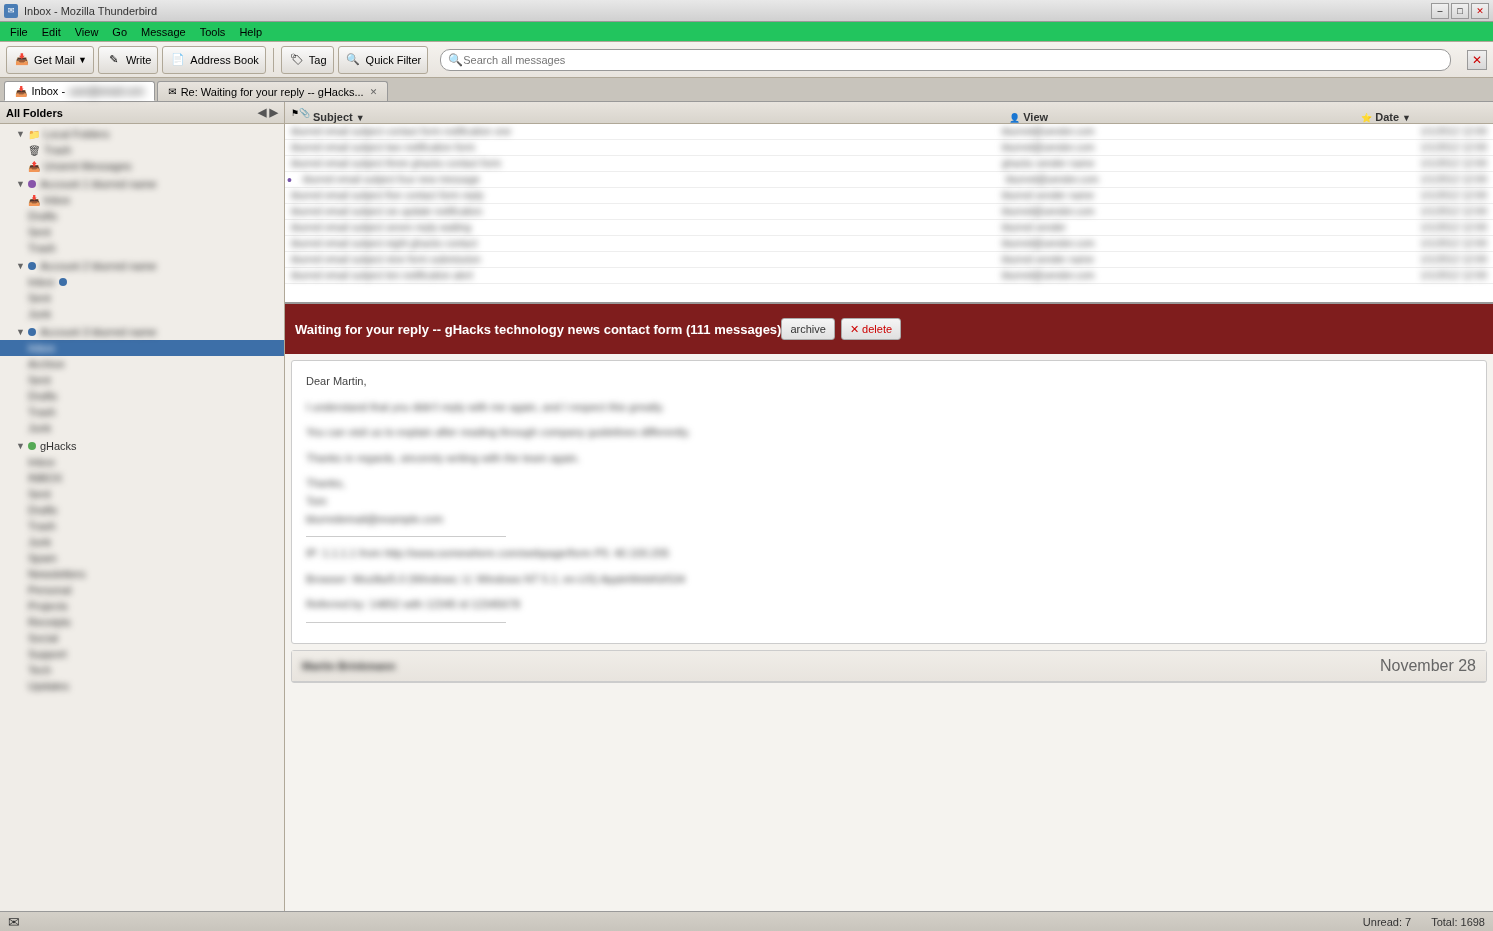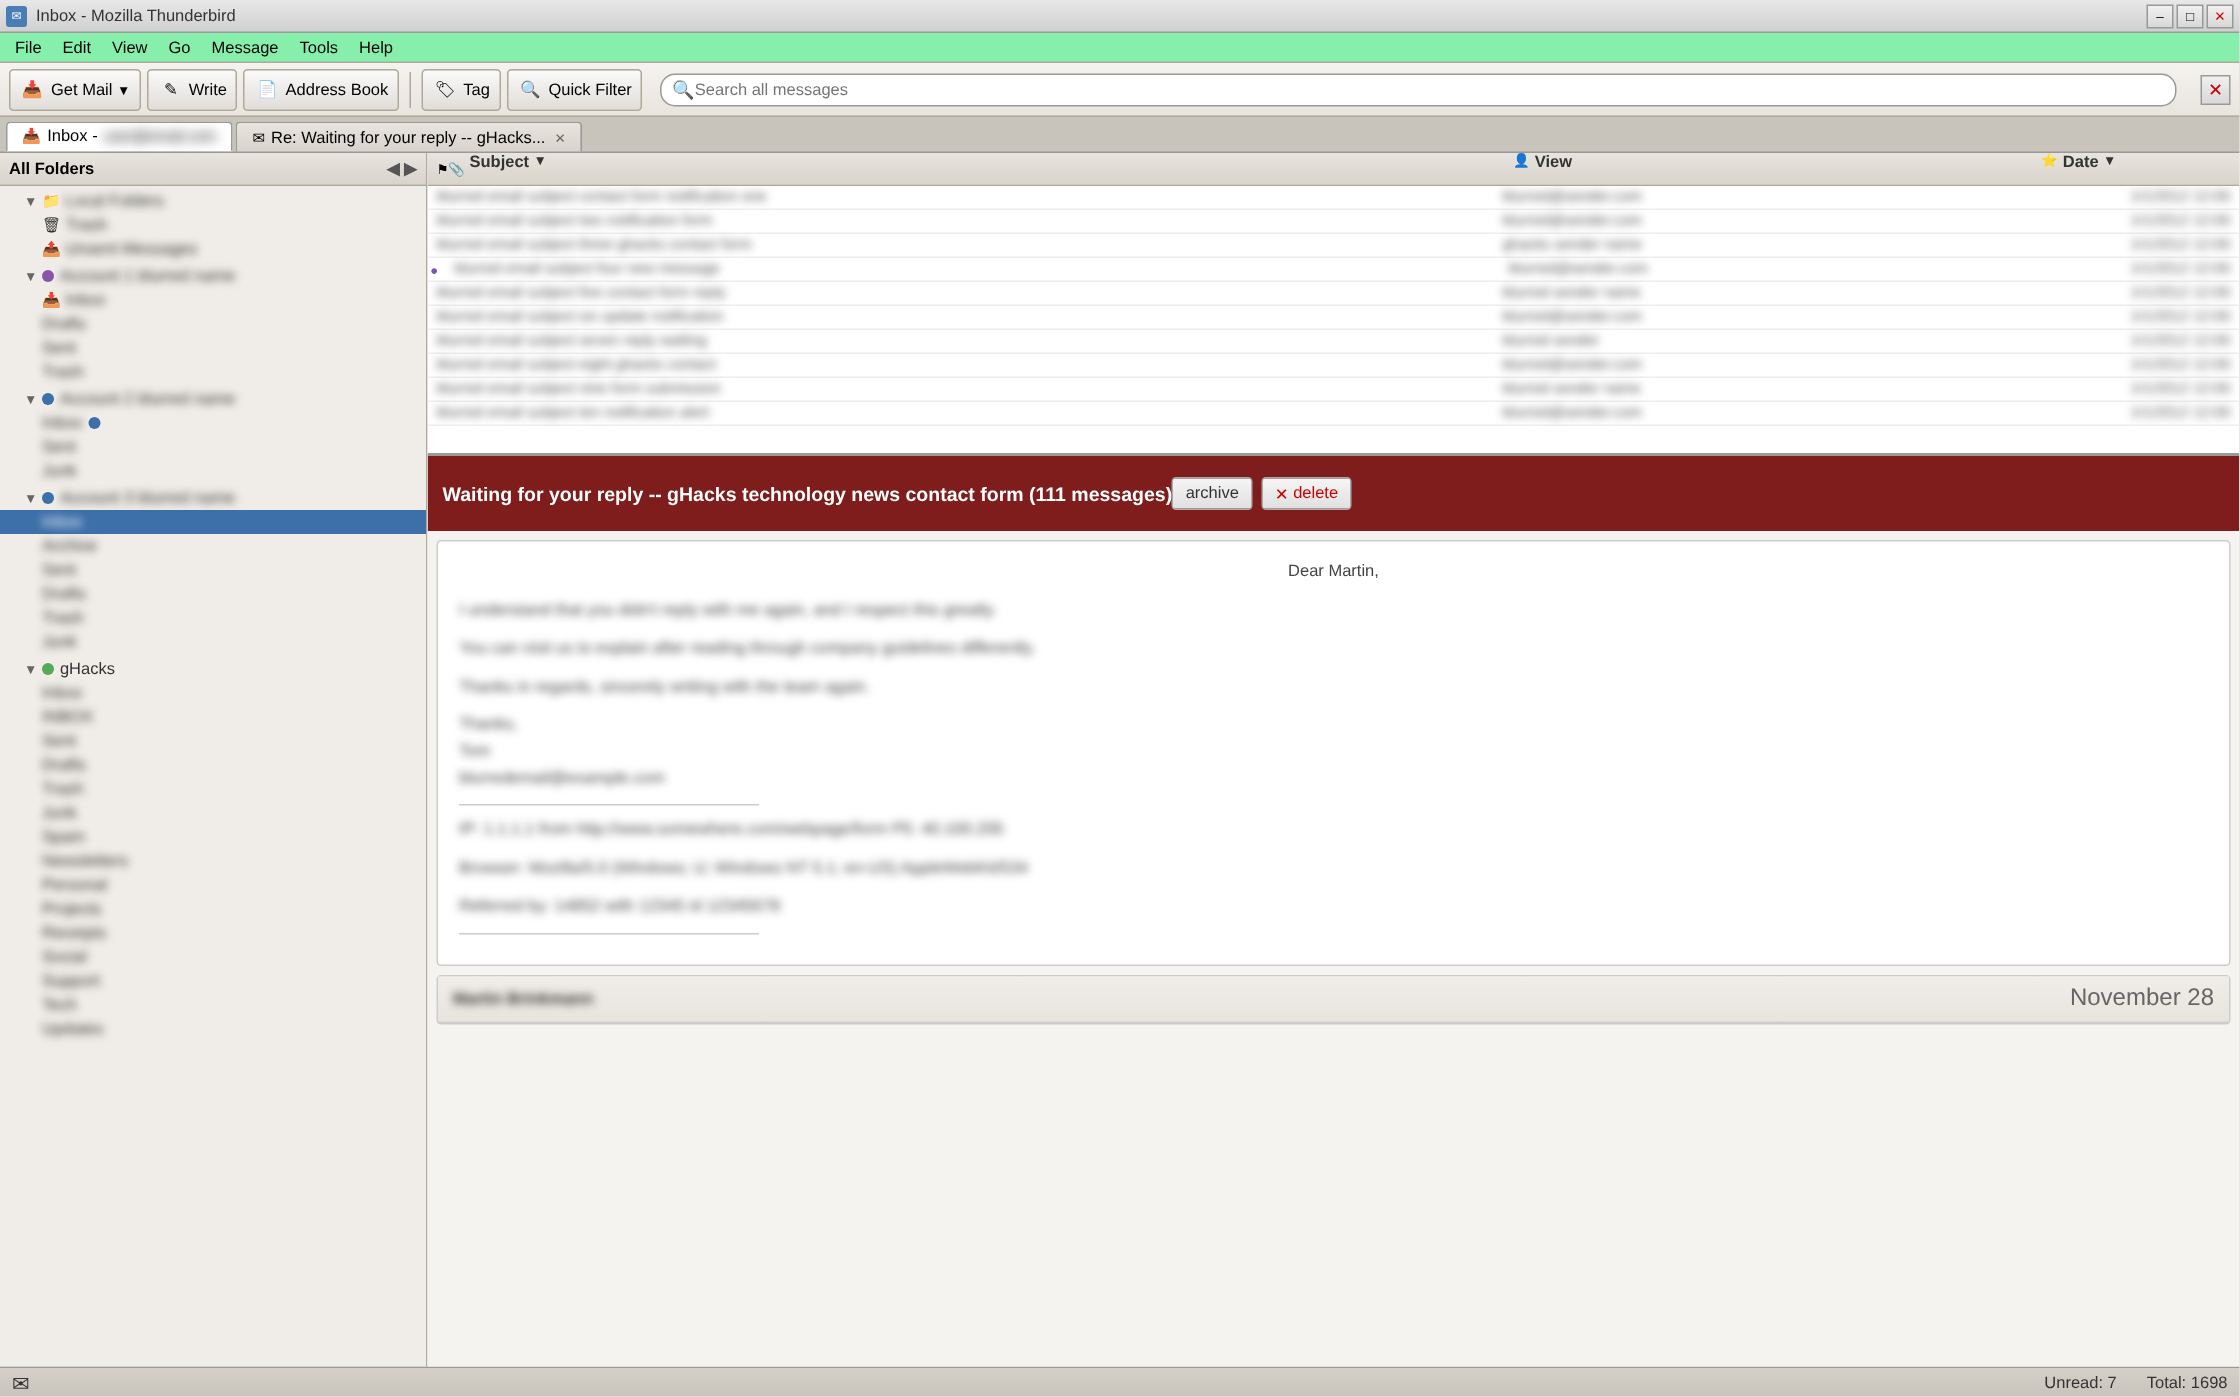--- a/index.html
+++ b/index.html
@@ -16,21 +16,21 @@
       border-bottom: 1px solid #999;
     }
     .title-bar-left { display: flex; align-items: center; gap: 6px; font-size: 11px; color: #333; }
     .title-bar-icon { width: 14px; height: 14px; background: #4a7db5; border-radius: 2px; display: flex; align-items: center; justify-content: center; color: white; font-size: 8px; }
     .title-bar-controls { display: flex; gap: 2px; }
     .title-btn { width: 18px; height: 16px; background: linear-gradient(to bottom, #f0f0f0, #d8d8d8); border: 1px solid #999; font-size: 9px; display: flex; align-items: center; justify-content: center; cursor: pointer; }
 
     
     .menu-bar {
       height: 20px;
-      background: #86efac;
+      background: #22c55e;
       display: flex;
       align-items: center;
       padding: 0 4px;
       border-bottom: 1px solid #b0a898;
       gap: 2px;
     }
     .menu-item { padding: 1px 6px; font-size: 11px; color: #000; cursor: pointer; }
 
     
     .toolbar {
@@ -165,21 +165,21 @@
       height: 22px;
       background: linear-gradient(to bottom, #e8e4de, #d8d4cc);
       border-bottom: 1px solid #b0a898;
       display: flex;
       align-items: center;
       padding: 0 6px;
       gap: 0;
     }
     .email-col-header {
       display: flex;
-      align-items: flex-start;
+      align-items: flex-end;
       font-size: 11px;
       font-weight: bold;
       color: #333;
       padding: 0 4px;
       cursor: pointer;
       height: 100%;
     }
     .col-subject { flex: 2; }
     .col-from { flex: 1; }
     .col-date { width: 130px; }
@@ -263,21 +263,21 @@
       border-bottom: 1px solid #ccc;
       padding: 6px 10px;
       display: flex;
       justify-content: space-between;
       align-items: center;
     }
     .message-sender { font-size: 11px; font-weight: bold; color: #333; filter: blur(3px); }
     .message-date { font-size: 16px; color: #666; }
     .message-body { padding: 12px 14px; font-size: 11px; color: #444; line-height: 1.6; }
     .message-body p { margin-bottom: 8px; filter: blur(3px); }
-    .message-body .no-blur { filter: none; text-align: center; }
+    .message-body .no-blur { filter: none; }
     .separator { border-top: 1px solid #ccc; margin: 8px 0; width: 200px; }
 
     
     .status-bar {
       height: 20px;
       background: linear-gradient(to bottom, #d4d0c8, #c8c4bc);
       border-top: 1px solid #999;
       display: flex;
       align-items: center;
       justify-content: space-between;

